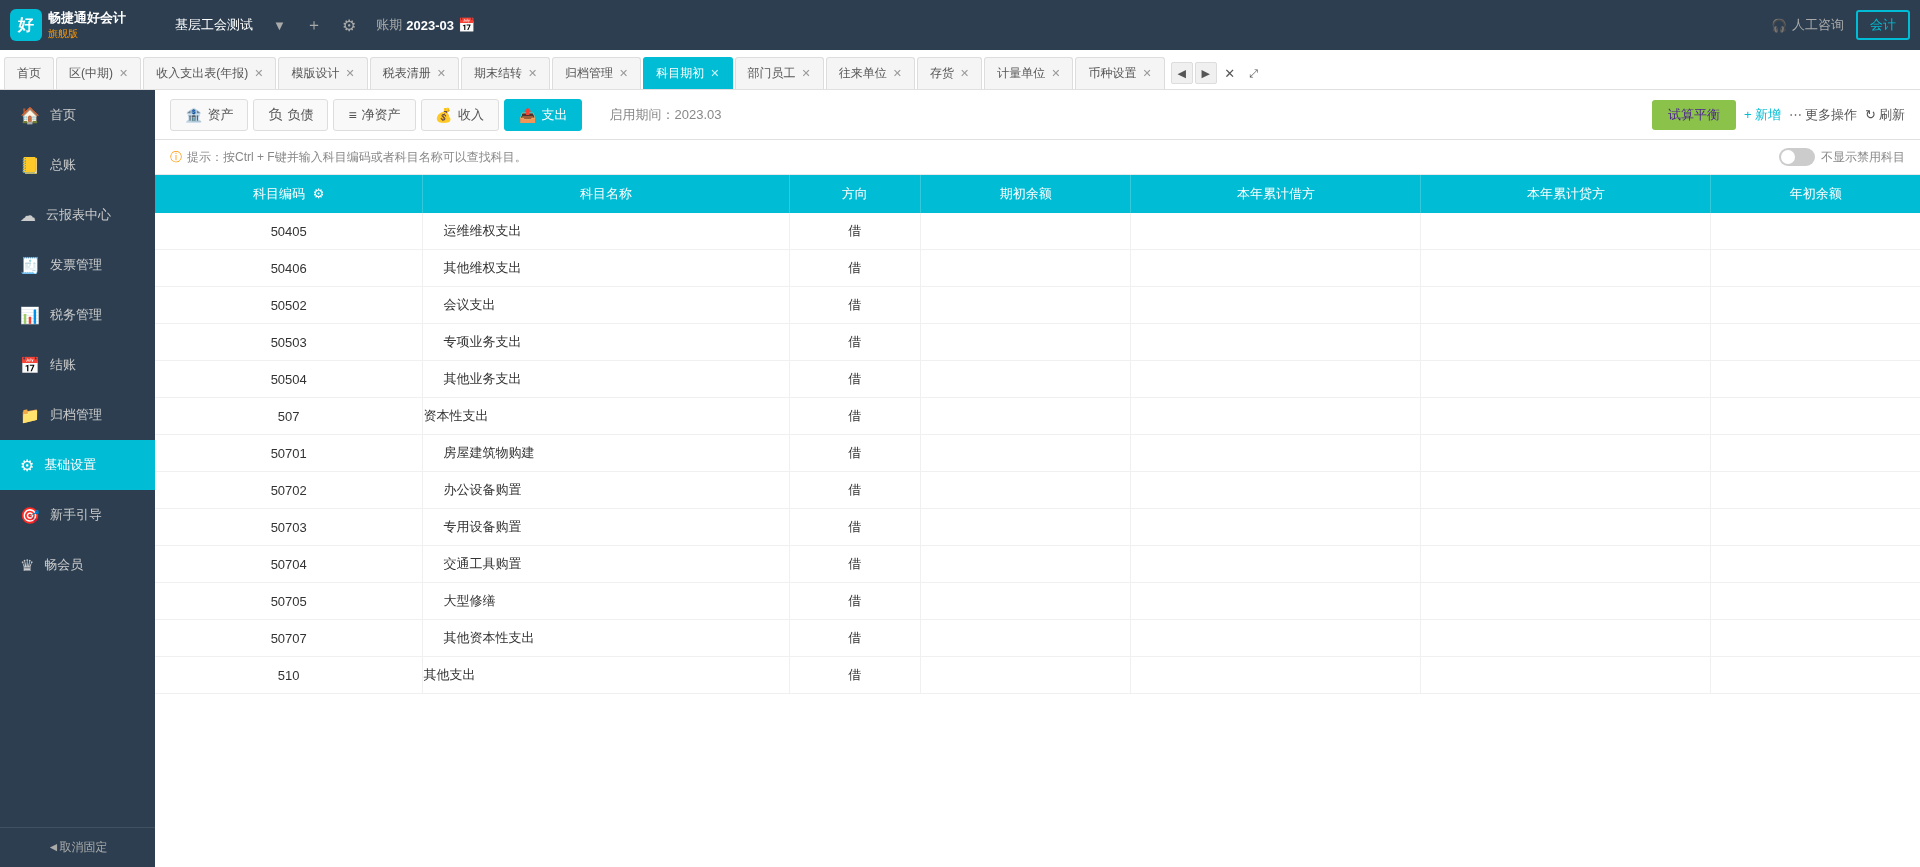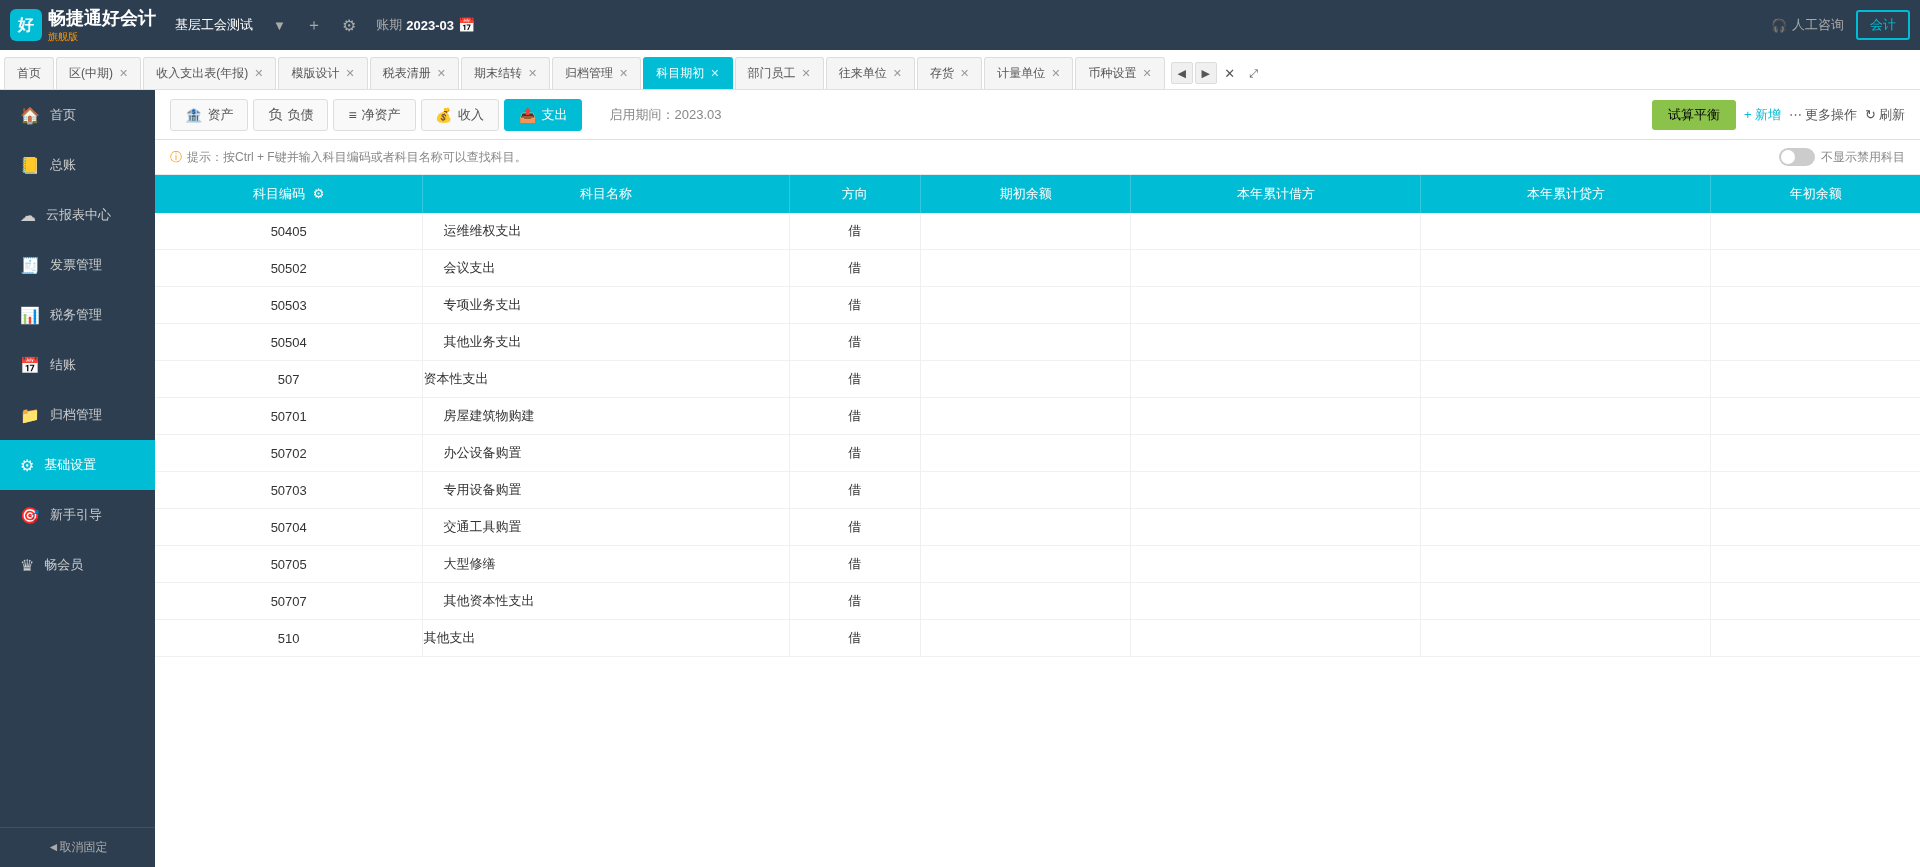--- a/index.html
+++ b/index.html
@@ -23,21 +23,21 @@
       flex-shrink: 0;
     }
     .logo-icon {
       width: 32px; height: 32px;
       background: #00bcd4;
       border-radius: 6px;
       display: flex; align-items: center; justify-content: center;
       color: white; font-size: 16px; font-weight: bold;
     }
     .logo-text-area { display: flex; flex-direction: column; }
-    .logo-main { color: white; font-size: 18px; font-weight: bold; }
+    .logo-main { color: white; font-size: 13px; font-weight: bold; }
     .logo-sub { color: #ff9800; font-size: 10px; }
 
     .workspace-area {
       display: flex; align-items: center; gap: 20px; flex: 1;
     }
     .workspace-name {
       color: white; font-size: 13px; cursor: pointer;
       display: flex; align-items: center; gap: 4px;
     }
     .icon-btn {
@@ -201,21 +201,21 @@
       margin-left: 22px;
       color: #888;
       font-size: 13px;
     }
     .action-bar-right {
       margin-left: auto;
       display: flex; align-items: center; gap: 8px;
     }
     .balance-btn {
       background: #8bc34a;
-      color: #000000;
+      color: #4c1d95;
       border: none;
       padding: 6px 16px;
       border-radius: 3px;
       font-size: 13px;
       cursor: pointer;
     }
     .new-btn {
       color: #00bcd4;
       background: none;
       border: none;
@@ -529,20 +529,29 @@
         <tr>
     <td class="code-cell" style="">50405</td>
     <td style="padding-left:20px">运维维权支出</td>
     <td class="direction-cell">借</td>
     <td></td>
     <td></td>
     <td></td>
     <td></td>
   </tr>
             <tr>
+    <td class="code-cell" style="">50406</td>
+    <td style="padding-left:20px">其他维权支出</td>
+    <td class="direction-cell">借</td>
+    <td></td>
+    <td></td>
+    <td></td>
+    <td></td>
+  </tr>
+            <tr>
     <td class="code-cell" style="">50502</td>
     <td style="padding-left:20px">会议支出</td>
     <td class="direction-cell">借</td>
     <td></td>
     <td></td>
     <td></td>
     <td></td>
   </tr>
             <tr>
     <td class="code-cell" style="">50503</td>

